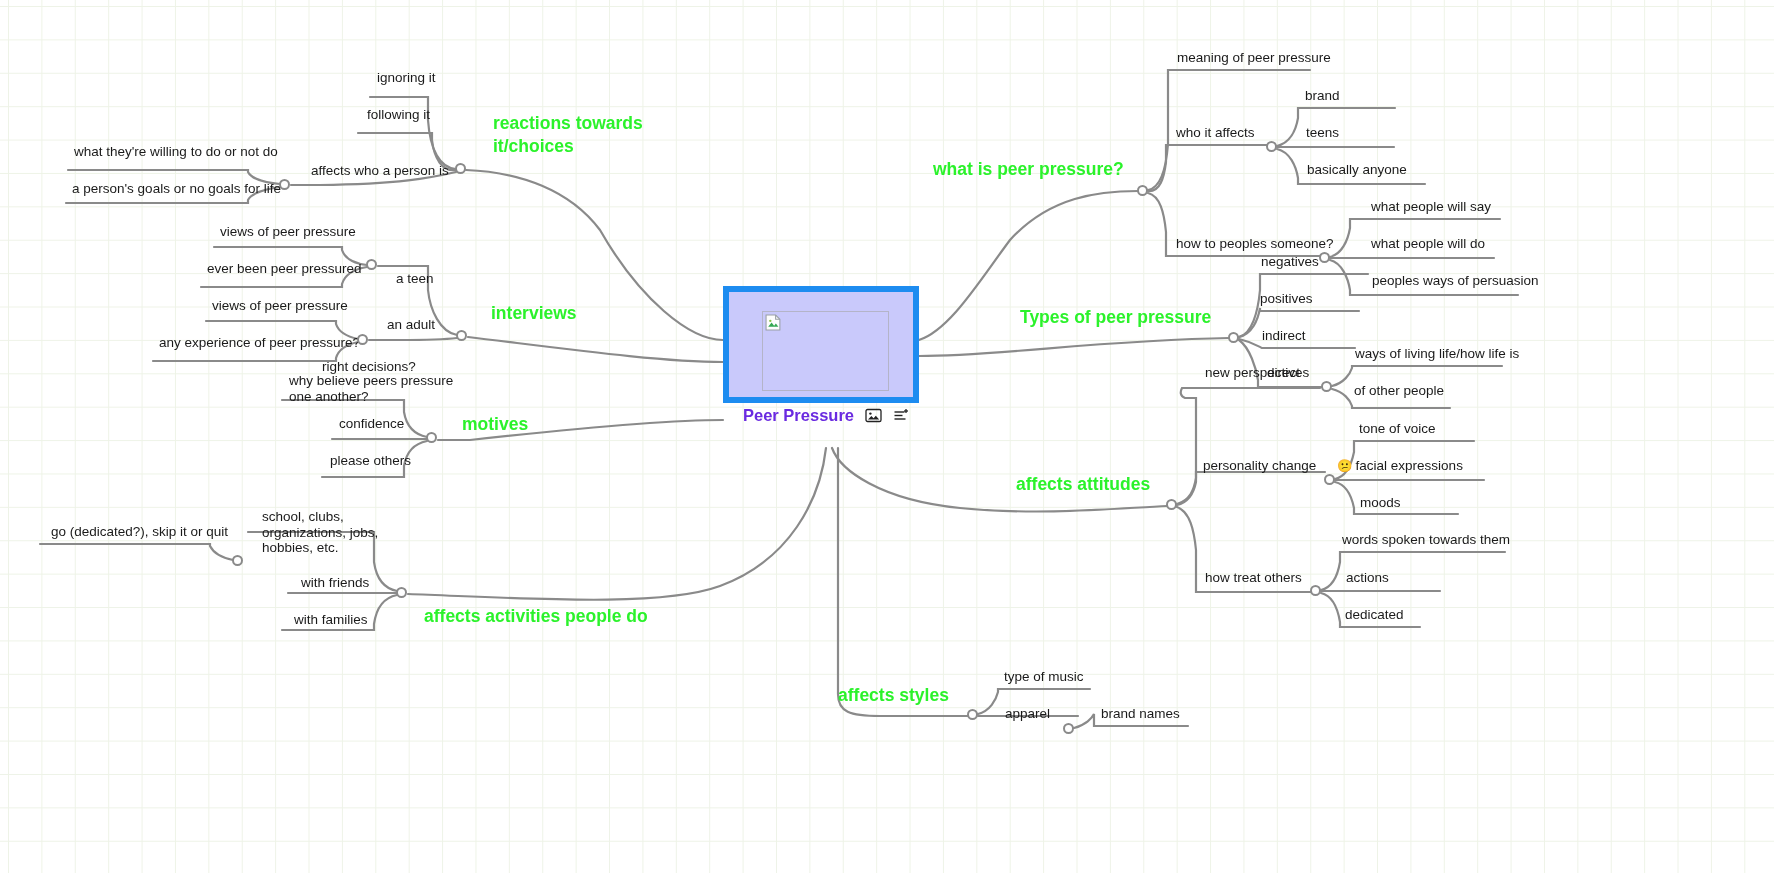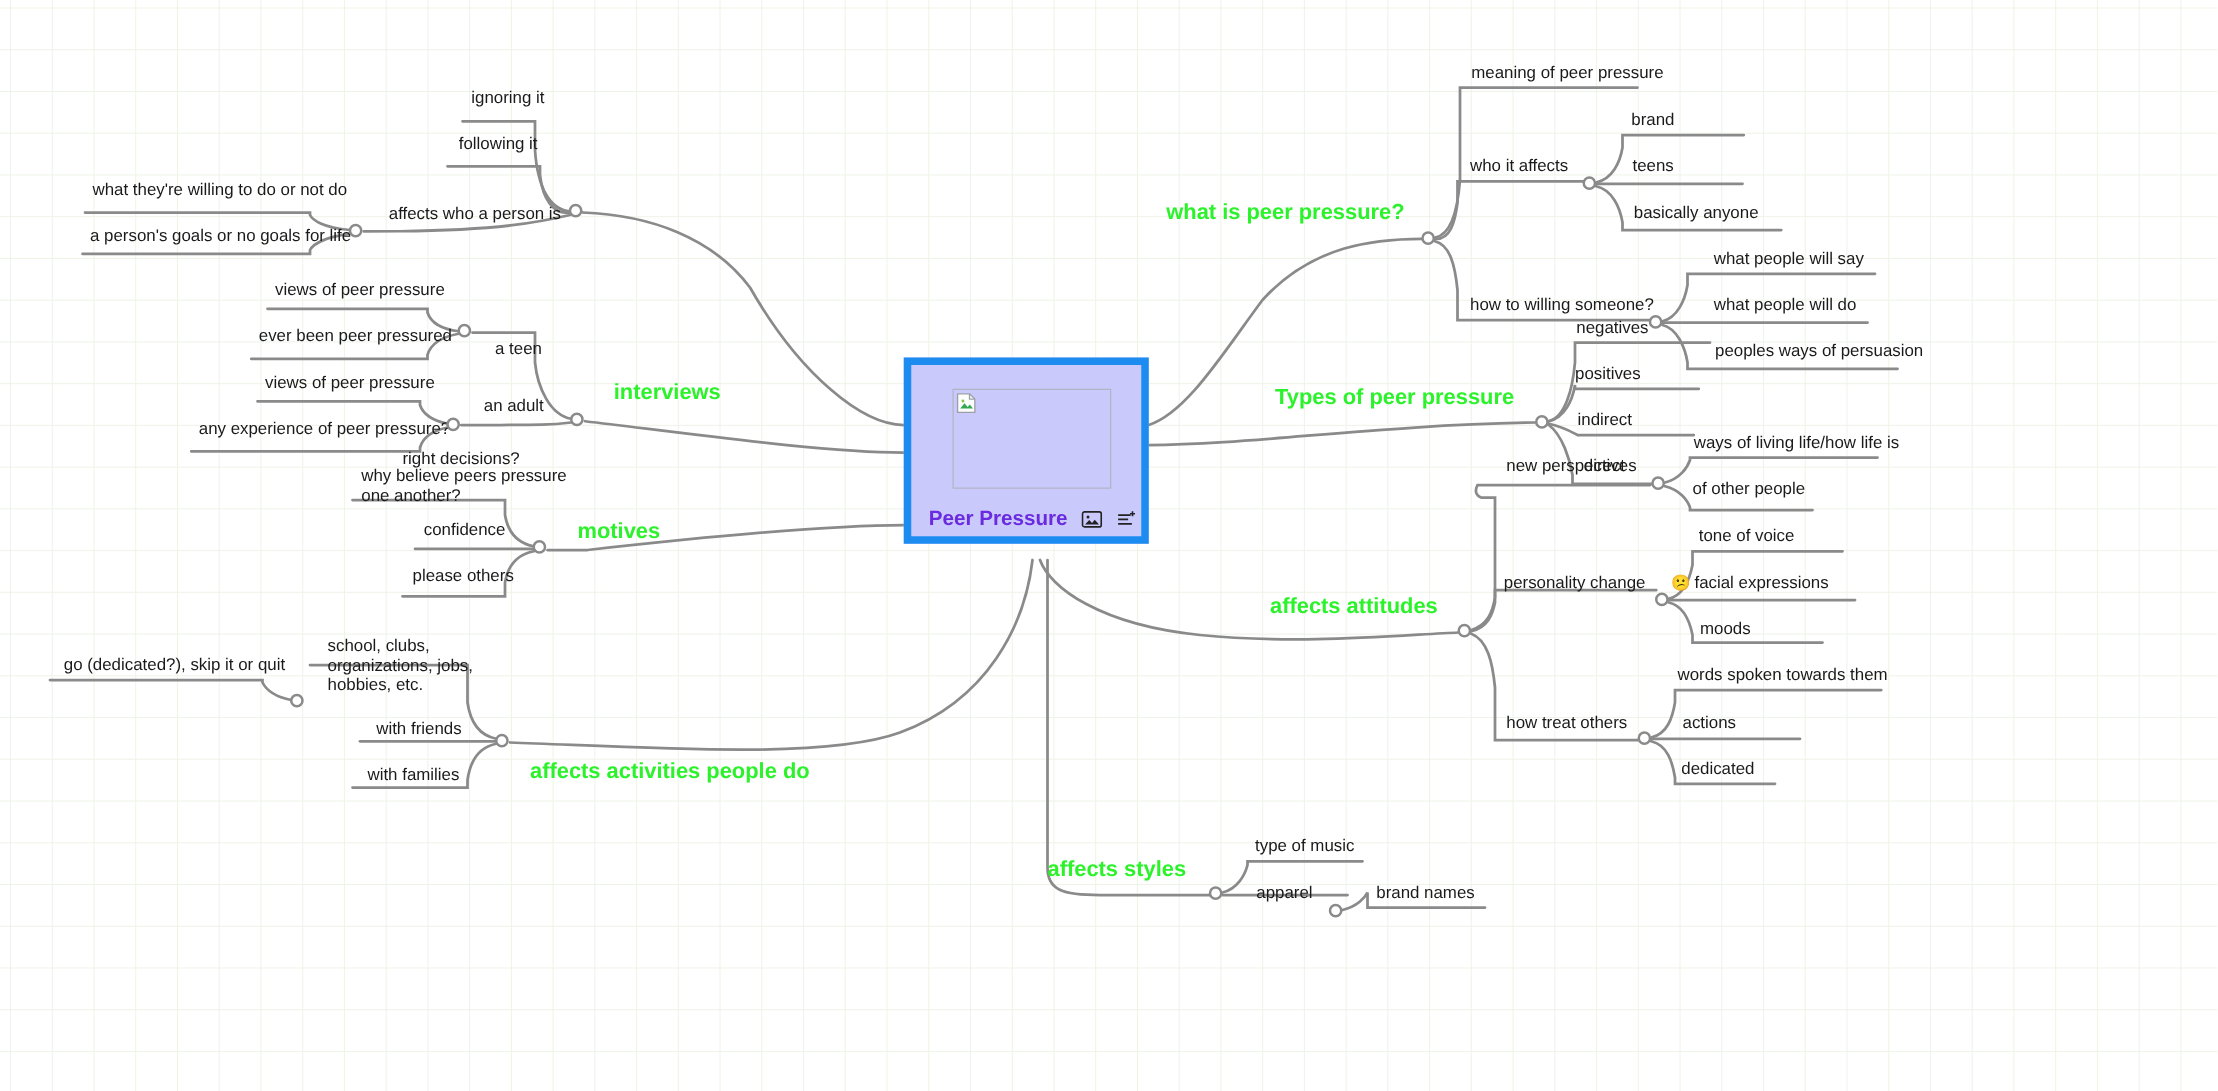--- a/index.html
+++ b/index.html
@@ -54,21 +54,21 @@
     border-radius: 50%;
     background: #ffffff;
     border: 2px solid #8a8a8a;
     box-sizing: border-box;
   }
   #root-node {
     position: absolute;
     left: 723px;
     top: 286px;
     width: 196px;
-    height: 149px;
+    height: 117px;
     background: #c9c9fb;
     border: 6px solid #1d8cf0;
     box-sizing: border-box;
     padding-left: 46px;
   }
   #root-img-frame {
     position: absolute;
     left: 33px;
     top: 19px;
     width: 127px;
@@ -201,20 +201,22 @@
           <line x1="1.5" y1="4" x2="11.5" y2="4" stroke="#222" stroke-width="1.4"></line>
           <line x1="1.5" y1="7.5" x2="9.5" y2="7.5" stroke="#222" stroke-width="1.4"></line>
           <line x1="1.5" y1="11" x2="12.5" y2="11" stroke="#222" stroke-width="1.4"></line>
           <line x1="13" y1="1" x2="13" y2="5" stroke="#222" stroke-width="1.3"></line>
           <line x1="11" y1="3" x2="15" y2="3" stroke="#222" stroke-width="1.3"></line>
         </svg>
       </span>
     </div>
   </div>
 
+  <div class="main-label" style="left:493px; top:112px;">reactions towards
+it/choices</div>
   <div class="main-label" style="left:491px; top:302px;">interviews</div>
   <div class="main-label" style="left:462px; top:413px;">motives</div>
   <div class="main-label" style="left:424px; top:557px;margin-top:48px;">affects activities people do</div>
   <div class="main-label" style="left:933px; top:158px;">what is peer pressure?</div>
   <div class="main-label" style="left:1020px; top:306px;">Types of peer pressure</div>
   <div class="main-label" style="left:1016px; top:473px;">affects attitudes</div>
   <div class="main-label" style="left:838px; top:684px;">affects styles</div>
 
   <div class="node-label" style="left:377px; top:70px;">ignoring it</div>
   <div class="node-label" style="left:367px; top:107px;">following it</div>
@@ -240,21 +242,21 @@
 organizations, jobs,
 hobbies, etc.</div>
   <div class="node-label" style="left:301px; top:575px;">with friends</div>
   <div class="node-label" style="left:294px; top:612px;">with families</div>
 
   <div class="node-label" style="left:1177px; top:50px;">meaning of peer pressure</div>
   <div class="node-label" style="left:1176px; top:125px;">who it affects</div>
   <div class="node-label" style="left:1305px; top:88px;">brand</div>
   <div class="node-label" style="left:1306px; top:125px;">teens</div>
   <div class="node-label" style="left:1307px; top:162px;">basically anyone</div>
-  <div class="node-label" style="left:1176px; top:236px;">how to willing someone?</div>
+  <div class="node-label" style="left:1176px; top:236px;">how to peoples someone?</div>
   <div class="node-label" style="left:1371px; top:199px;">what people will say</div>
   <div class="node-label" style="left:1371px; top:236px;">what people will do</div>
   <div class="node-label" style="left:1372px; top:273px;">peoples ways of persuasion</div>
 
   <div class="node-label" style="left:1261px; top:254px;text-align:center;">negatives</div>
   <div class="node-label" style="left:1260px; top:291px;">positives</div>
   <div class="node-label" style="left:1262px; top:328px;">indirect</div>
   <div class="node-label" style="left:1205px; top:365px;">new perspectives</div>
   <div class="node-label" style="left:1267px; top:365px;">direct</div>
   <div class="node-label" style="left:1355px; top:346px;">ways of living life/how life is</div>

